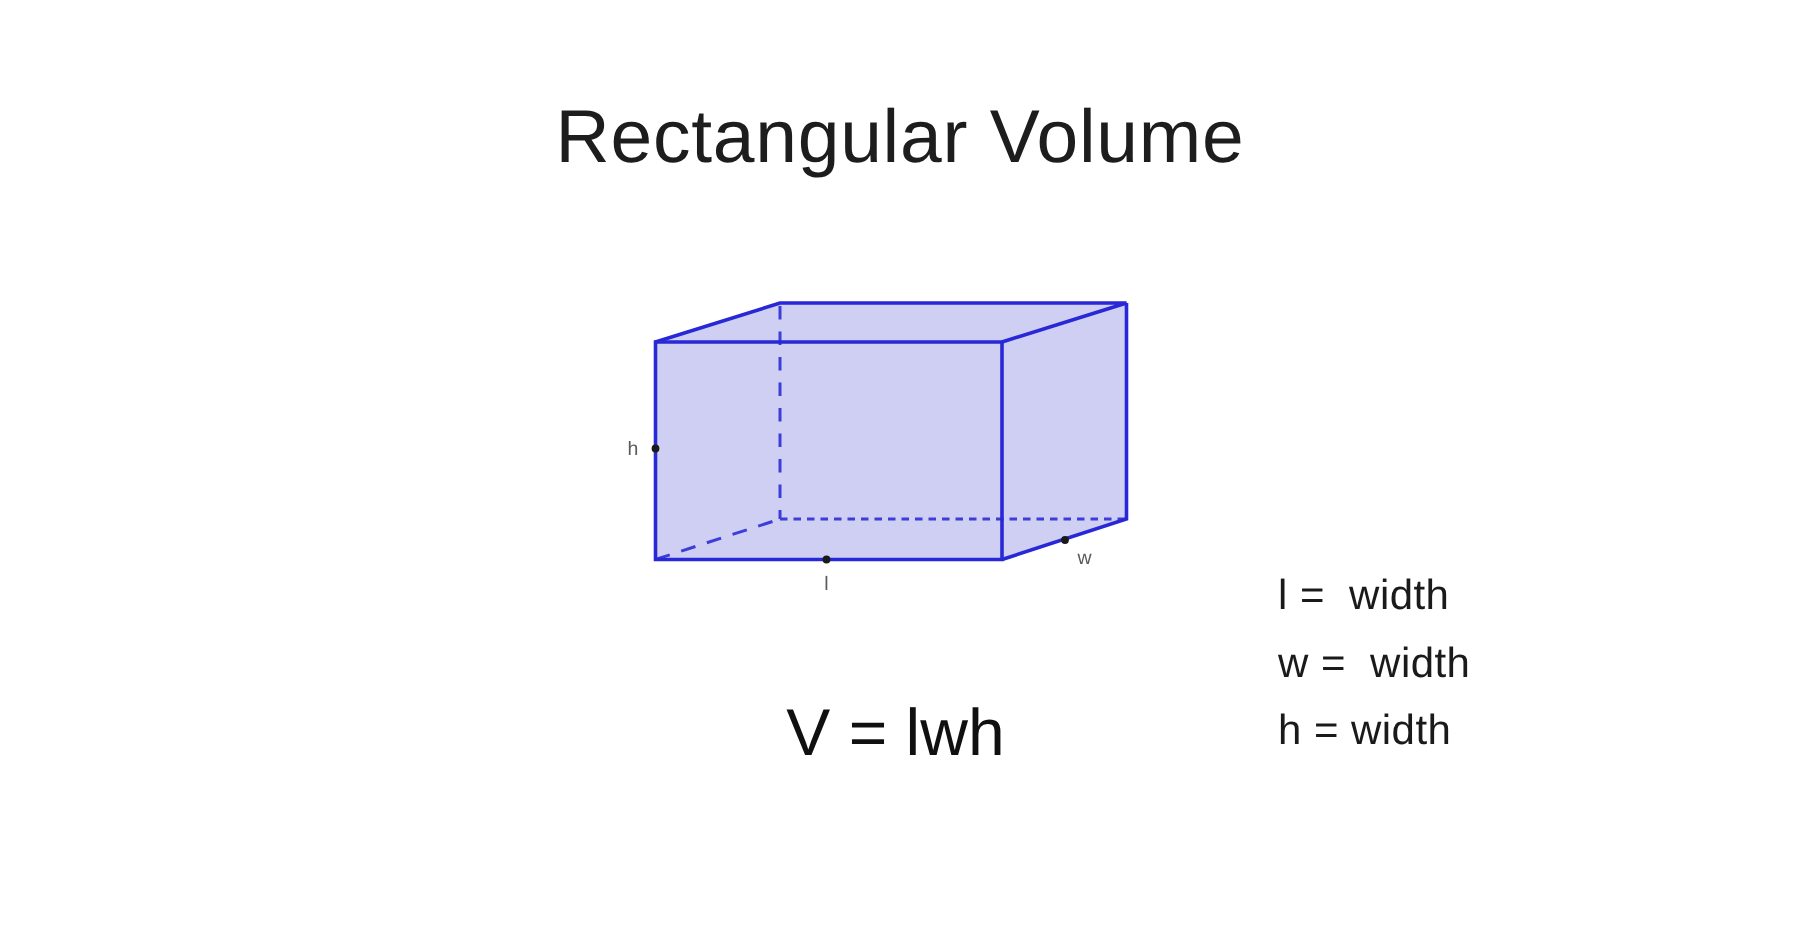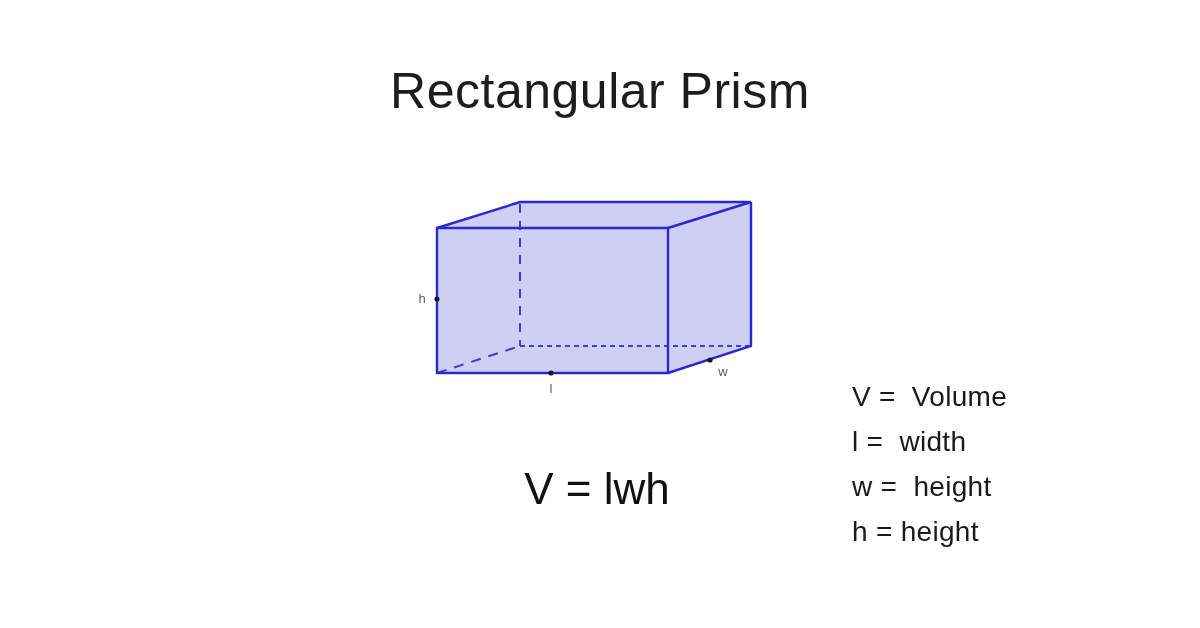--- a/index.html
+++ b/index.html
@@ -61,21 +61,21 @@
     letter-spacing: 0.3px;
   }
   .legend-item {
     display: block;
     white-space: pre;
   }
 </style>
 </head>
 <body>
 
-<div class="title">Rectangular Prism</div>
+<div class="title">Rectangular Volume</div>
 
 <div class="diagram">
   <svg viewBox="0 0 370 225" xmlns="http://www.w3.org/2000/svg">
 
     <polygon points="32,43 115,17 346,17 346,161 263,188 32,188" fill="#cfcff3"></polygon>
 
     <g fill="none" stroke-width="2" stroke="#3d3dda">
       <path d="M115,19 L115,161" stroke-dasharray="9 8"></path>
       <path d="M115,161 L346,161" stroke-dasharray="5 4"></path>
       <path d="M32,188 L115,161" stroke-dasharray="10 8"></path>
@@ -97,17 +97,16 @@
       <text x="17" y="118">h</text>
       <text x="146" y="208">l</text>
       <text x="318" y="191">w</text>
     </g>
   </svg>
 </div>
 
 <div class="formula">V = lwh</div>
 
 <div class="legend">
-  <span class="legend-item">V =  Volume</span>
   <span class="legend-item">l =  width</span>
-  <span class="legend-item">w =  height</span>
-  <span class="legend-item">h = height</span>
+  <span class="legend-item">w =  width</span>
+  <span class="legend-item">h = width</span>
 </div>
 
 </body></html>

